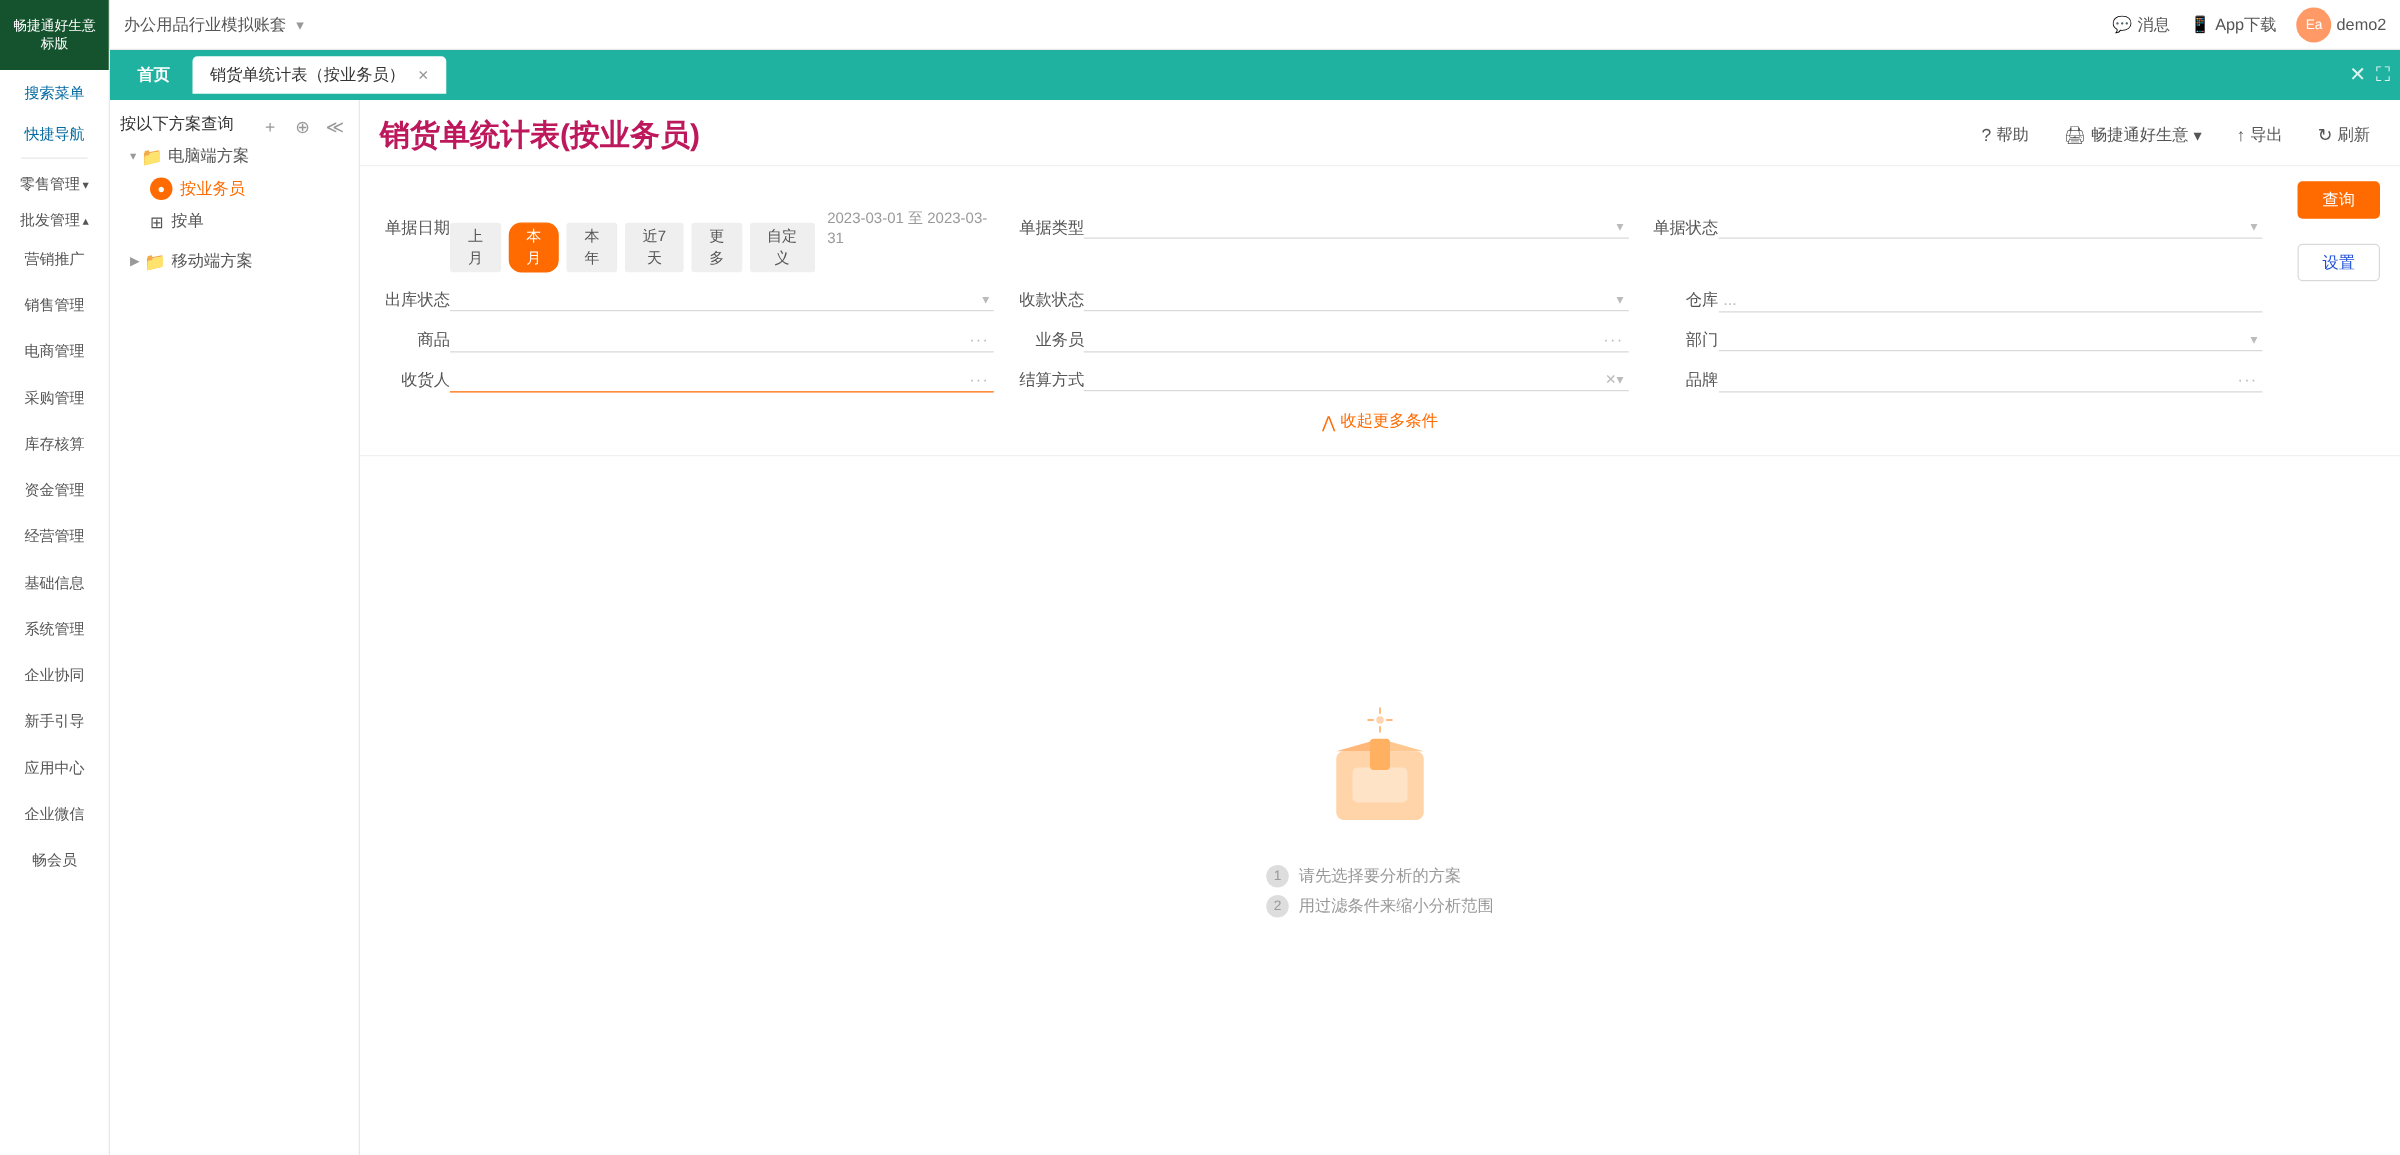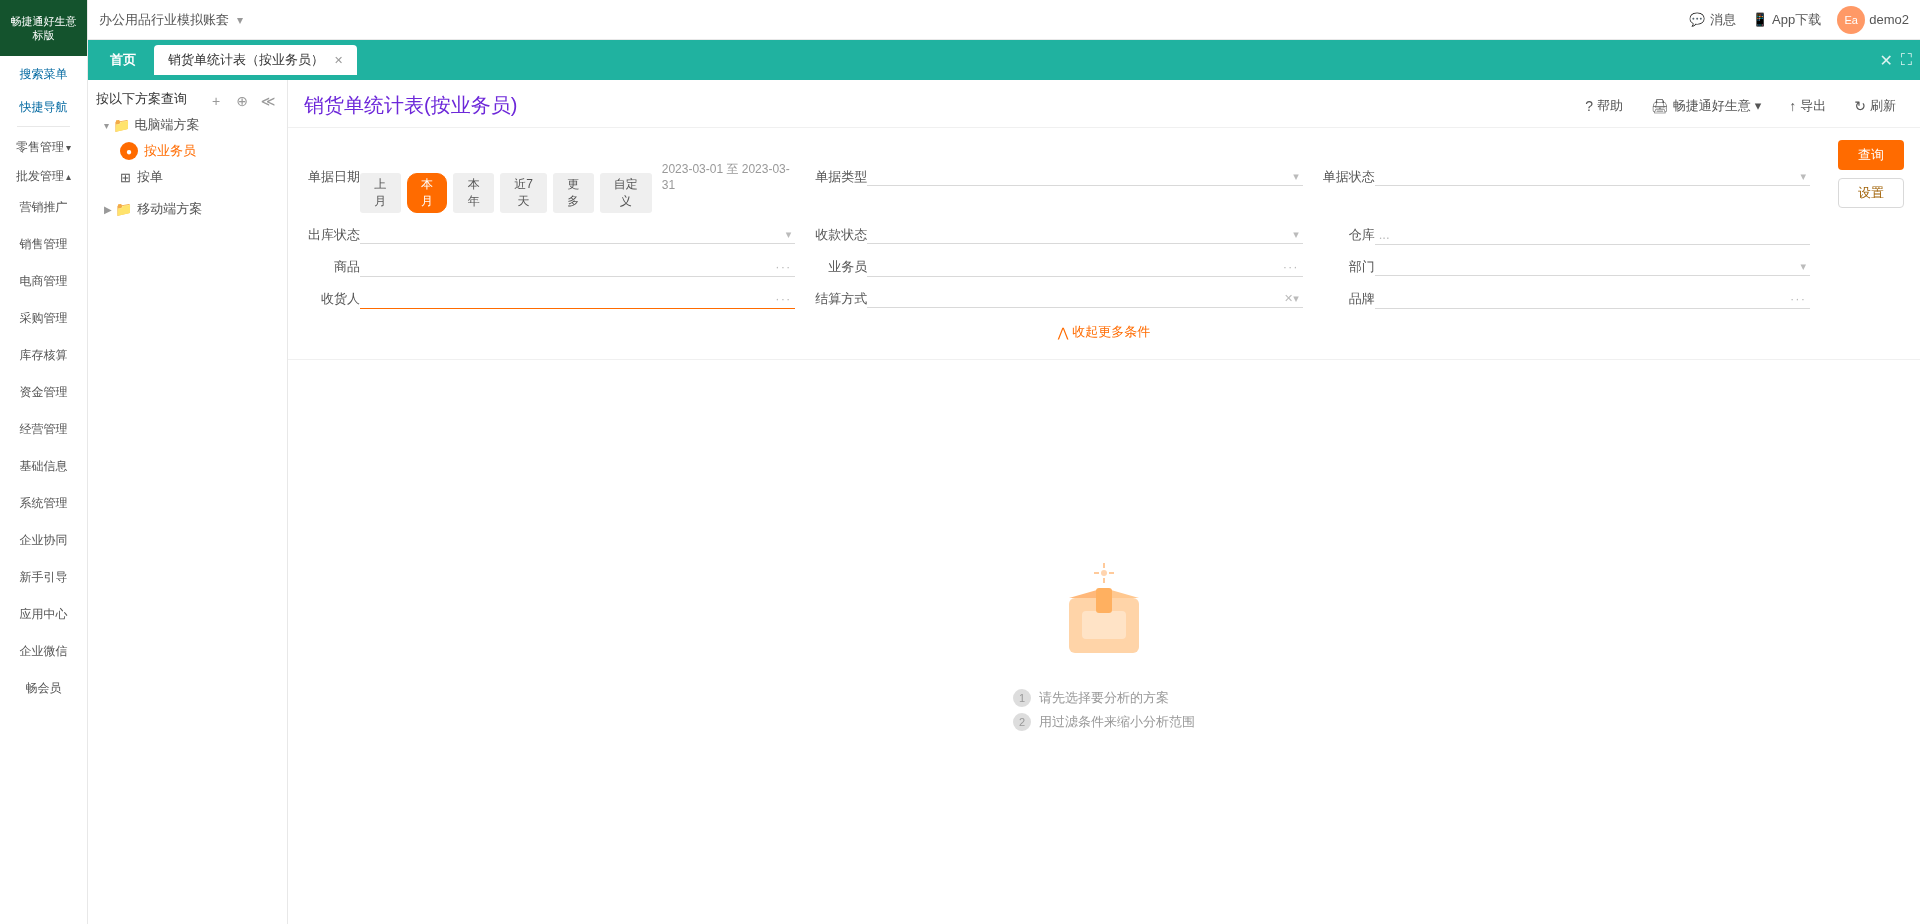--- a/index.html
+++ b/index.html
@@ -53,21 +53,21 @@
     .tree-children { padding-left: 16px; }
     .tree-sub-item { padding: 4px 8px; cursor: pointer; display: flex; align-items: center; gap: 6px; border-radius: 3px; font-size: 13px; color: #555; }
     .tree-sub-item.active { color: #ff6b00; }
     .tree-sub-item .sub-icon { width: 18px; height: 18px; border-radius: 50%; background: #ff6b00; color: #fff; font-size: 10px; display: flex; align-items: center; justify-content: center; }
 
     
     .right-content { flex: 1; display: flex; flex-direction: column; overflow: hidden; }
 
     
     .page-header { padding: 12px 16px 8px; border-bottom: 1px solid #f0f0f0; display: flex; align-items: center; justify-content: space-between; flex-shrink: 0; }
-    .page-title { font-size: 20px; color: #6d28d9; font-weight: 400; }
+    .page-title { font-size: 24px; color: #be185d; font-weight: 700; }
     .page-header-actions { display: flex; align-items: center; gap: 12px; }
     .header-action-btn { display: flex; align-items: center; gap: 4px; font-size: 13px; color: #555; cursor: pointer; padding: 4px 8px; border-radius: 3px; }
     .header-action-btn .btn-icon { font-size: 14px; }
 
     
     .filter-area { padding: 12px 16px; border-bottom: 1px solid #f0f0f0; flex-shrink: 0; }
     .filter-label { font-size: 13px; color: #555; white-space: nowrap; min-width: 56px; text-align: right; }
 
     
     .date-filter { display: flex; align-items: center; gap: 6px; }
@@ -81,21 +81,21 @@
     .select-value { flex: 1; font-size: 13px; color: #333; }
     .select-arrow { color: #bbb; font-size: 11px; }
     .select-clear { color: #bbb; font-size: 11px; cursor: pointer; }
     .select-dots { color: #bbb; font-size: 13px; cursor: pointer; letter-spacing: 1px; }
 
     
     .collapse-btn { display: flex; align-items: center; justify-content: center; gap: 4px; color: #ff6b00; font-size: 13px; cursor: pointer; padding: 6px 16px; }
 
     
     .query-btn { background: #ff6b00; color: #fff; border: none; border-radius: 4px; padding: 6px 20px; font-size: 13px; cursor: pointer; }
-    .setting-btn { background: #fff; color: #a16207; border: 1px solid #d9d9d9; border-radius: 4px; padding: 5px 16px; font-size: 13px; cursor: pointer; margin-top: 4px; }
+    .setting-btn { background: #fff; color: #1d4ed8; border: 1px solid #d9d9d9; border-radius: 4px; padding: 5px 16px; font-size: 13px; cursor: pointer; margin-top: 16px; }
     .btn-column { display: flex; flex-direction: column; gap: 4px; padding-left: 12px; }
 
     
     .empty-state { flex: 1; display: flex; flex-direction: column; align-items: center; justify-content: center; gap: 16px; }
     .empty-icon { width: 120px; height: 120px; position: relative; }
     .empty-hints { display: flex; flex-direction: column; gap: 6px; }
     .empty-hint { display: flex; align-items: center; gap: 8px; font-size: 13px; color: #999; }
     .hint-num { width: 18px; height: 18px; border-radius: 50%; background: #ddd; color: #999; display: flex; align-items: center; justify-content: center; font-size: 11px; flex-shrink: 0; }
     .filter-cell { display: flex; align-items: center; padding: 0 16px 0 0; }
     .filter-cell .filter-label { min-width: 56px; }

